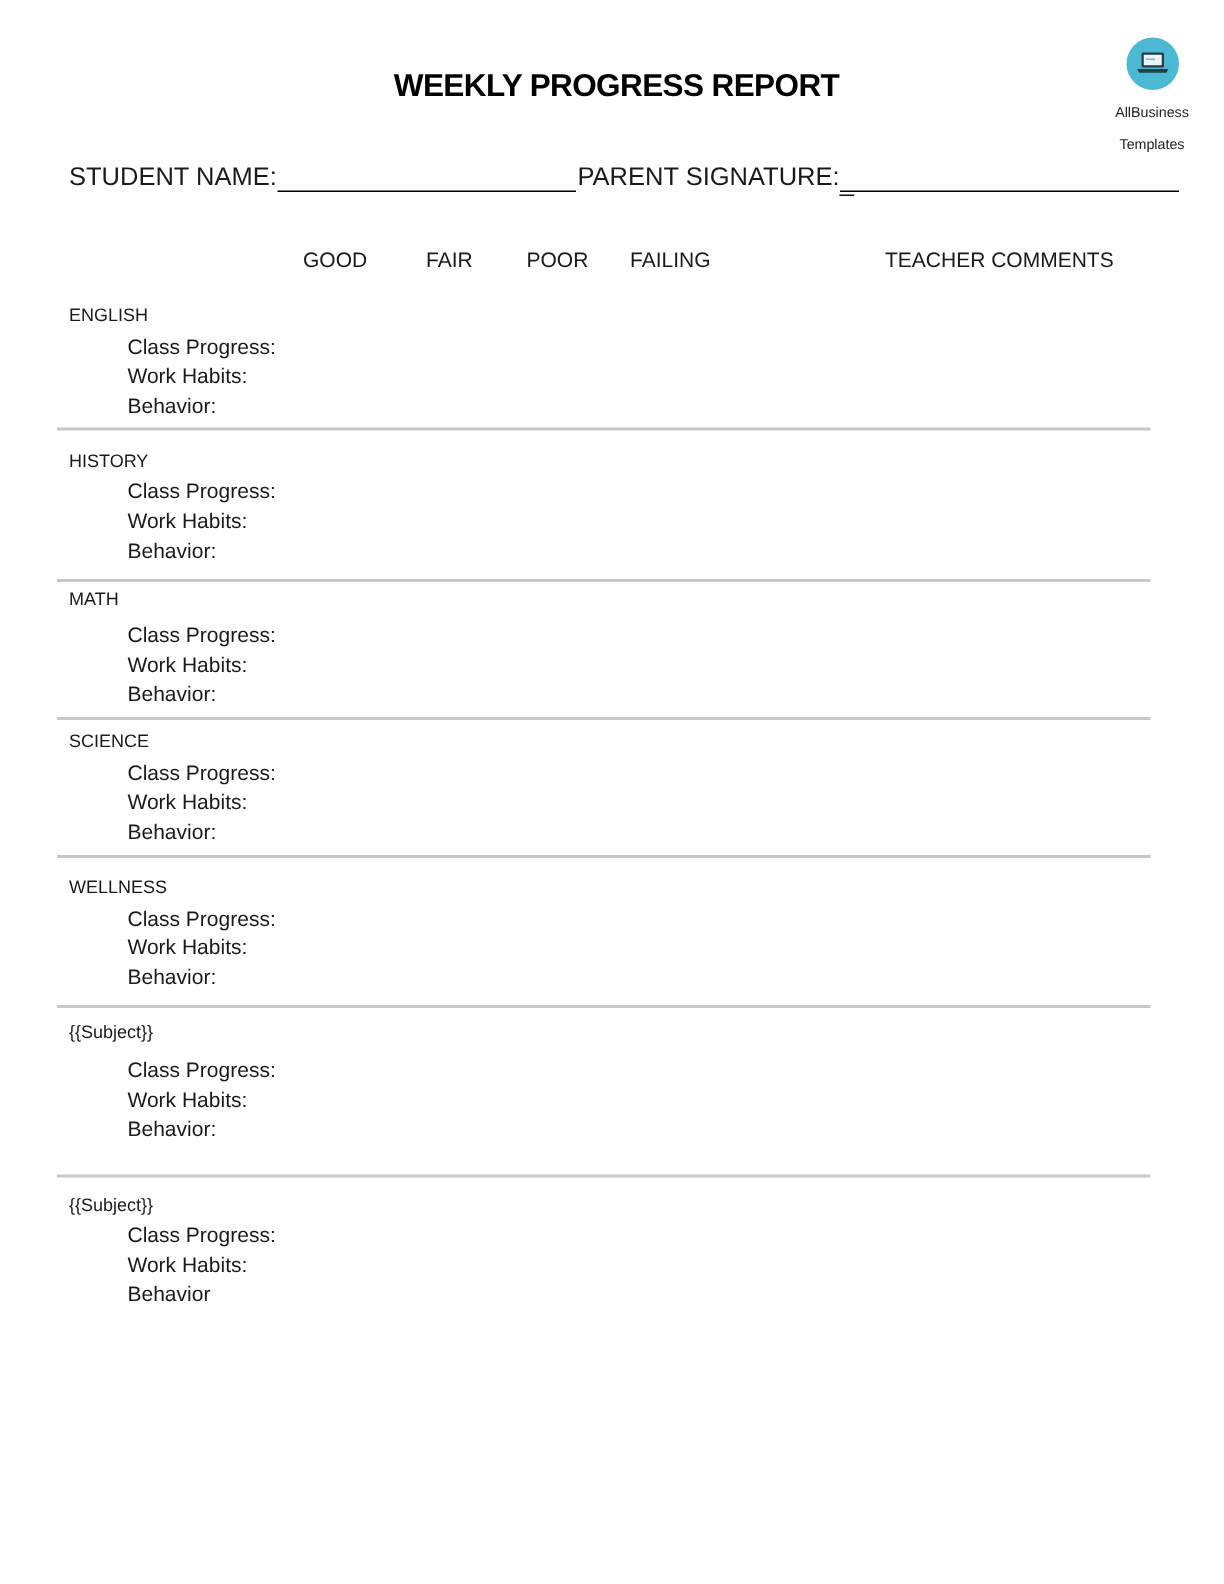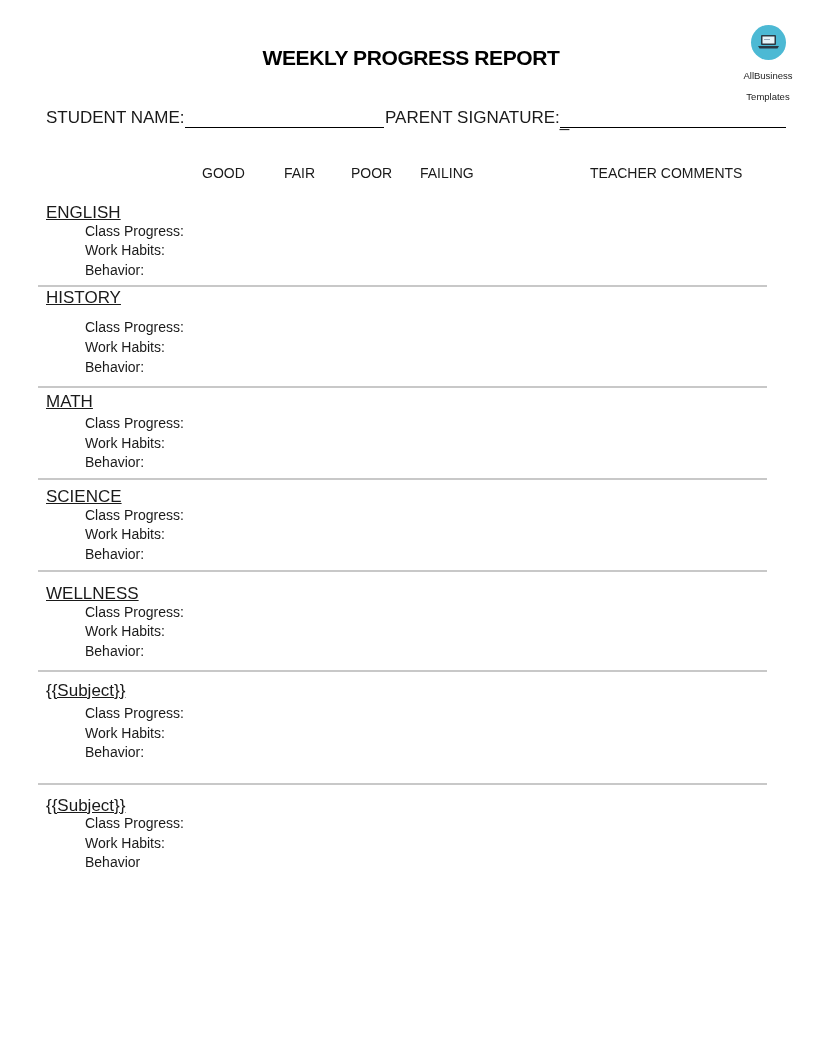--- a/index.html
+++ b/index.html
@@ -8,21 +8,21 @@
   .abs { position:absolute; white-space:nowrap; }
   .title { left:0; width:822px; text-align:center; top:46px; font-size:21px; font-weight:bold;
            letter-spacing:-0.4px; color:#000; }
   .logo { left:741px; top:25px; width:54px; text-align:center; }
   .logo-circle { width:35px; height:35px; border-radius:50%; background:#4cb9d4; margin:0 auto;
                  position:relative; }
   .logo-text { font-size:9.5px; line-height:10px; color:#222; margin-top:11px; }
   .field { font-size:17px; top:108px; }
   .field .line { display:inline-block; border-bottom:1px solid #000; height:15px; vertical-align:bottom; }
   .col { top:165px; font-size:14px; }
-  .subj { font-size:17px;text-decoration:underline; }
+  .subj { font-size:12px; }
   .crit { font-size:14px; left:85px; }
   .divider { left:38px; width:729px; height:2px; background:#c8c8c8; }
 </style>
 </head>
 <body>
 
 <div class="abs title">WEEKLY PROGRESS REPORT</div>
 
 <div class="abs logo">
   <div class="logo-circle">
@@ -49,21 +49,21 @@
 <div class="abs col" style="left:351px;">POOR</div>
 <div class="abs col" style="left:420px;">FAILING</div>
 <div class="abs col" style="left:590px;">TEACHER COMMENTS</div>
 
 <div class="abs subj" style="left:46px; top:203px;">ENGLISH</div>
 <div class="abs crit" style="top:223px;">Class Progress:</div>
 <div class="abs crit" style="top:242px;">Work Habits:</div>
 <div class="abs crit" style="top:262px;">Behavior:</div>
 <div class="abs divider" style="top:285px;"></div>
 
-<div class="abs subj" style="left:46px; top:288px;">HISTORY</div>
+<div class="abs subj" style="left:46px; top:300px;">HISTORY</div>
 <div class="abs crit" style="top:319px;">Class Progress:</div>
 <div class="abs crit" style="top:339px;">Work Habits:</div>
 <div class="abs crit" style="top:359px;">Behavior:</div>
 <div class="abs divider" style="top:386px;"></div>
 
 <div class="abs subj" style="left:46px; top:392px;">MATH</div>
 <div class="abs crit" style="top:415px;">Class Progress:</div>
 <div class="abs crit" style="top:435px;">Work Habits:</div>
 <div class="abs crit" style="top:454px;">Behavior:</div>
 <div class="abs divider" style="top:478px;"></div>

